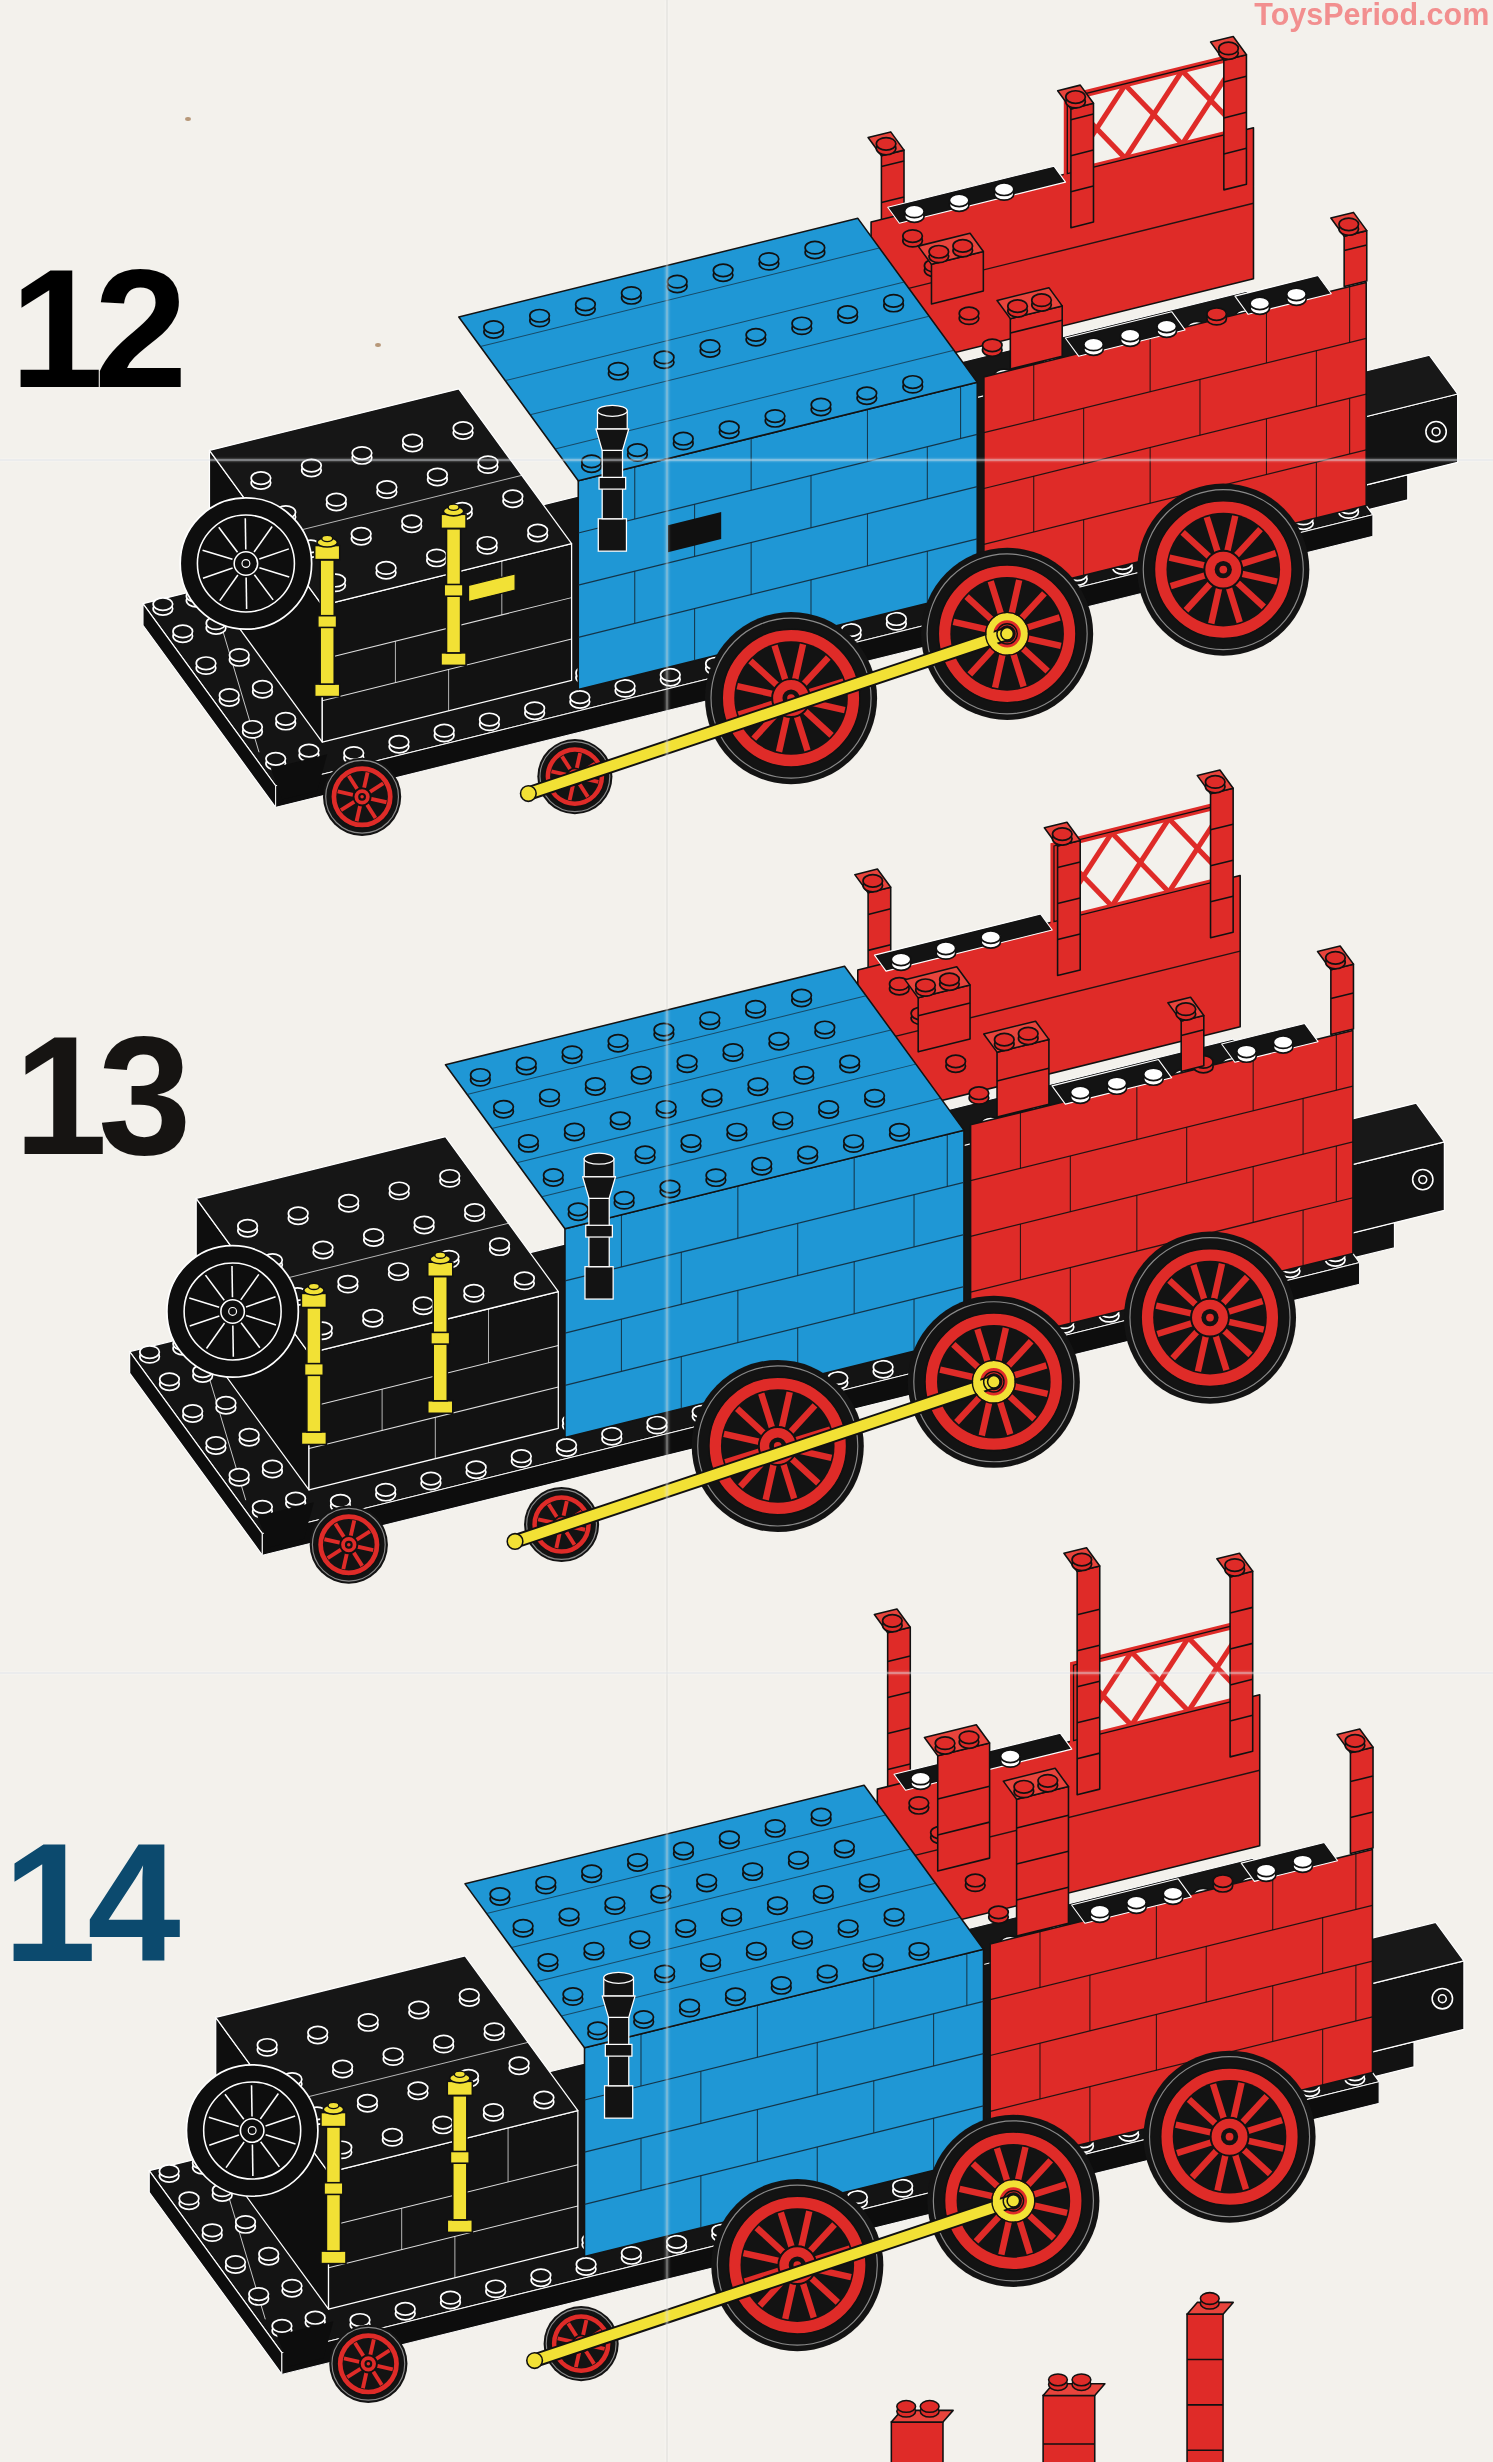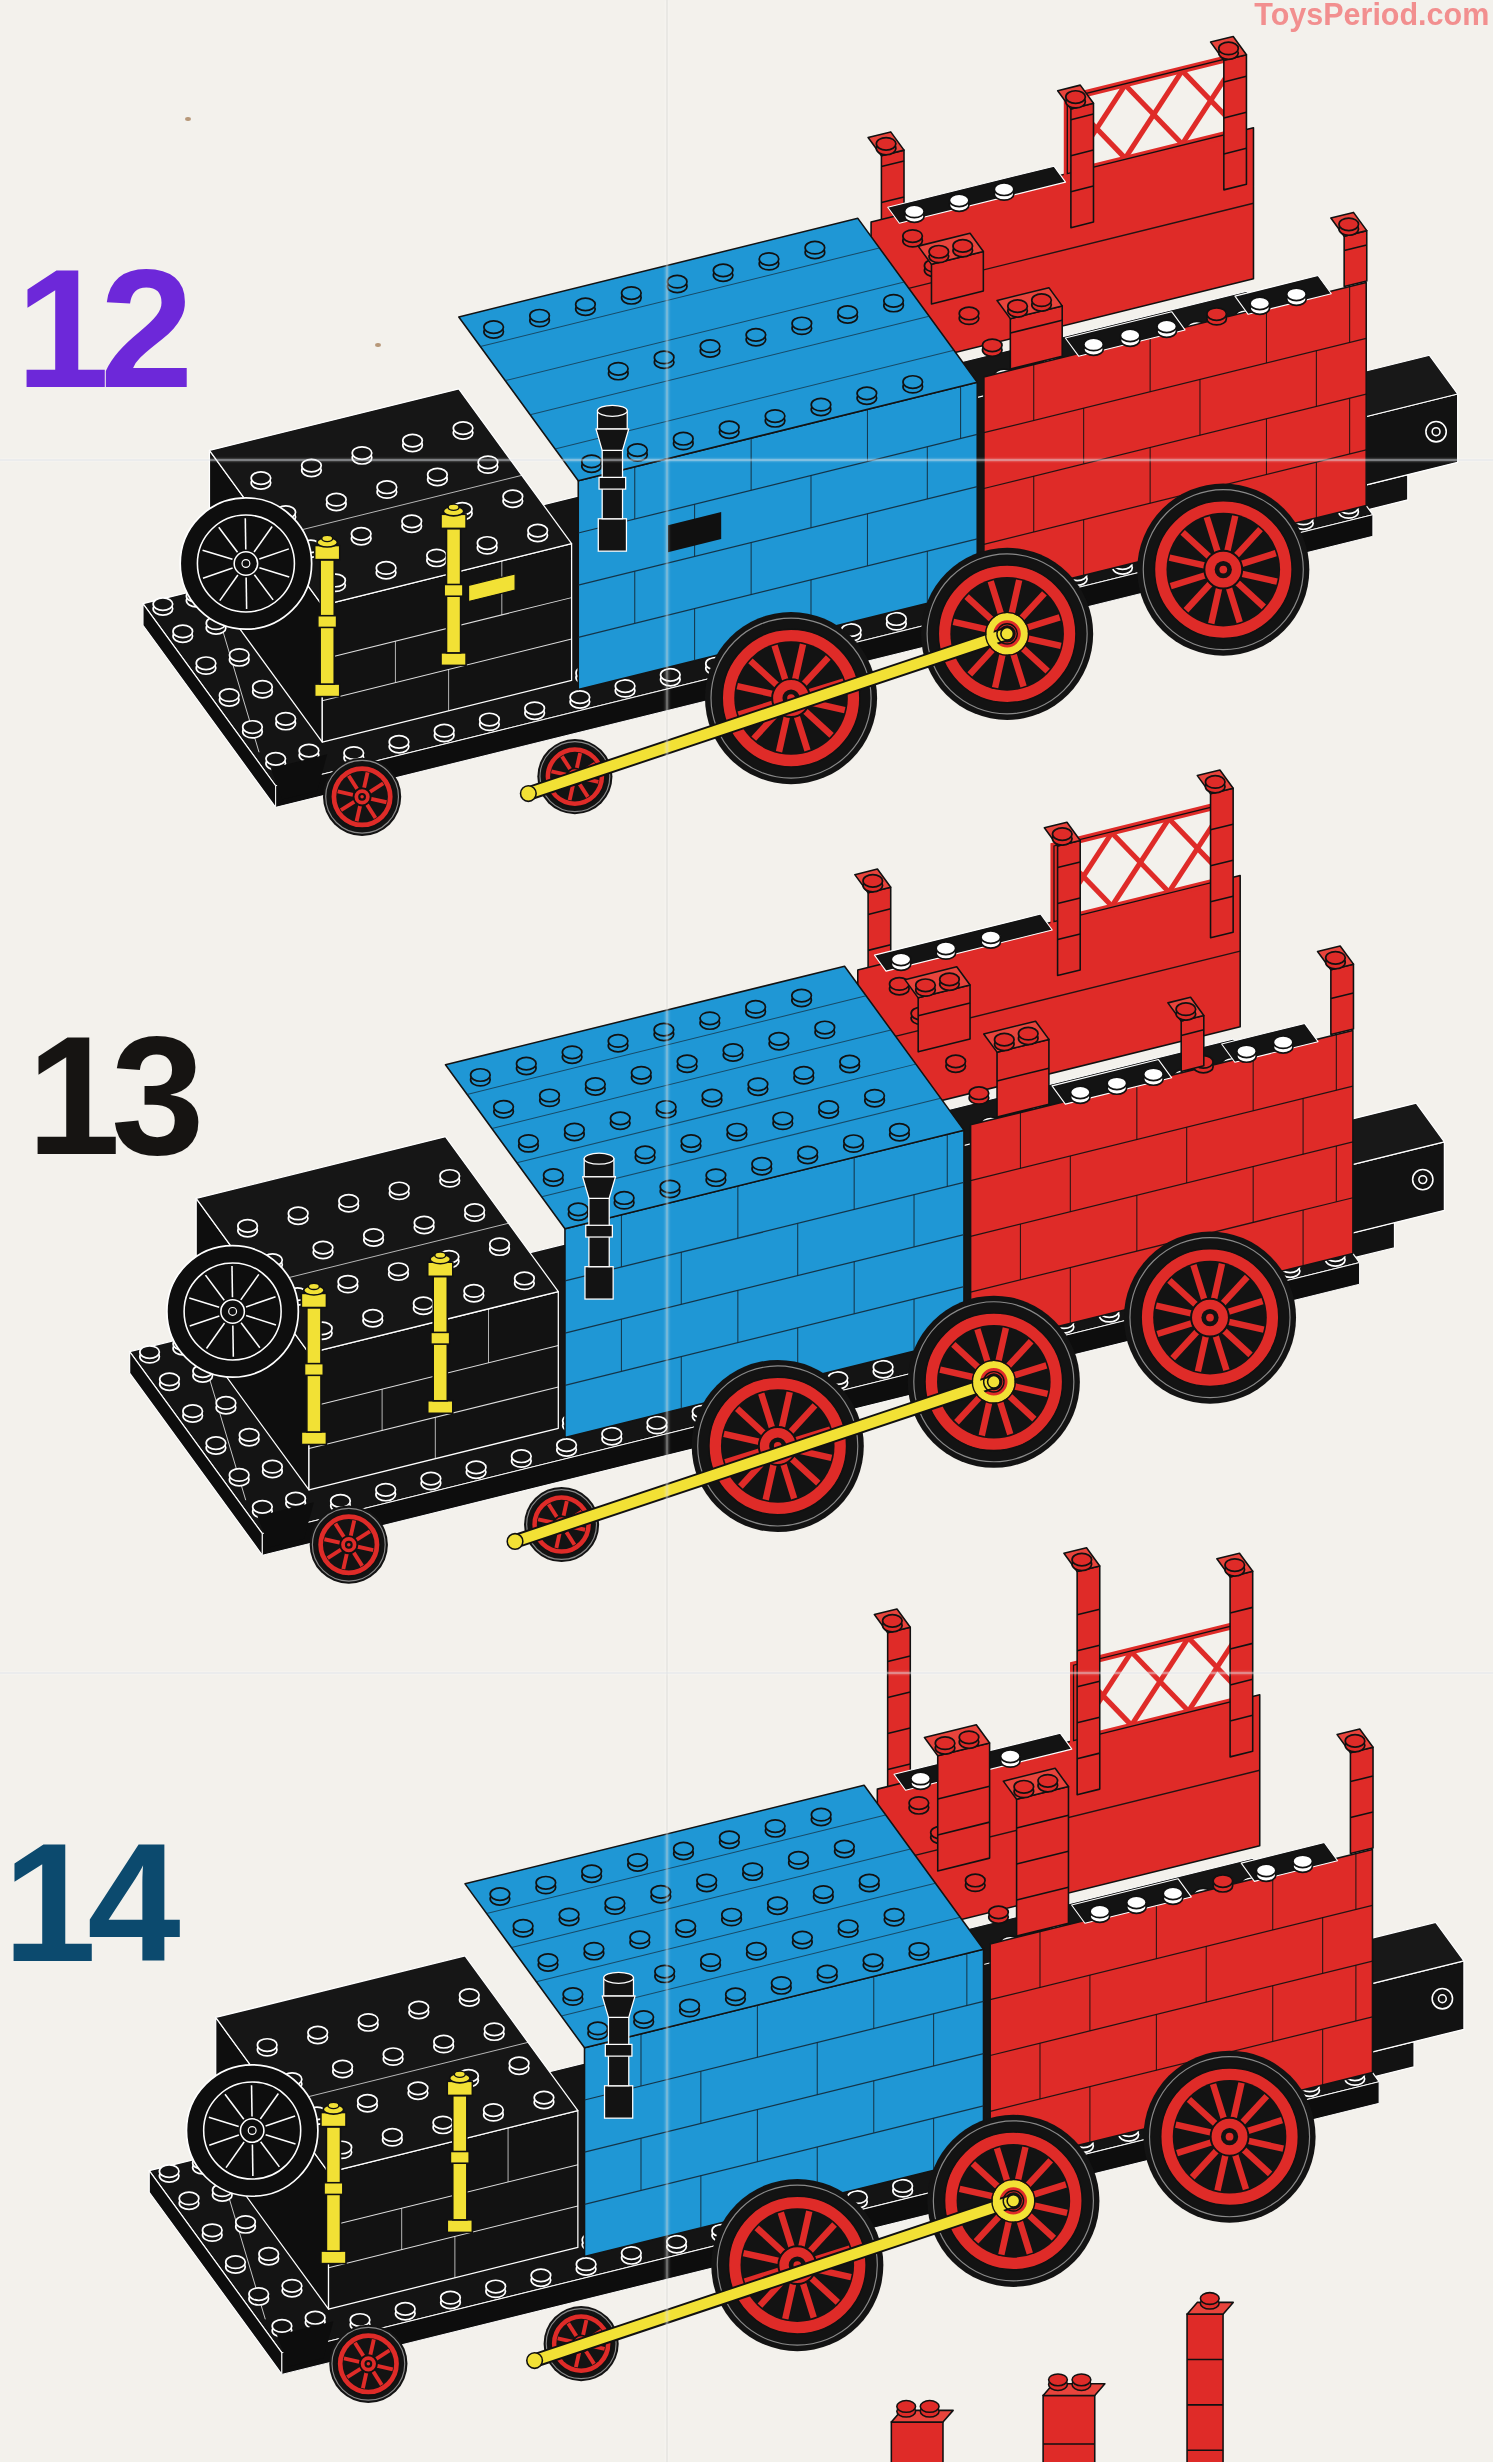--- a/index.html
+++ b/index.html
@@ -1573,22 +1573,22 @@
         <rect x="1517.0" y="2958.0" width="46.0" height="192.0" fill="#df2b28" stroke="#111" stroke-width="2"></rect>
         <polygon points="1517.0,2958.0 1530.0,2943.0 1576.0,2943.0 1563.0,2958.0" fill="#e8443c" stroke="#111" stroke-width="2" stroke-linejoin="round"></polygon>
         <line x1="1517" y1="3016" x2="1563" y2="3016" stroke="#111" stroke-width="2"></line>
         <line x1="1517" y1="3074" x2="1563" y2="3074" stroke="#111" stroke-width="2"></line>
         <line x1="1517" y1="3132" x2="1563" y2="3132" stroke="#111" stroke-width="2"></line>
         <ellipse cx="1546" cy="2944" rx="12" ry="7.5" fill="#df2b28" stroke="#111" stroke-width="2"></ellipse>
         <ellipse cx="1546" cy="2938" rx="12" ry="7.5" fill="#df2b28" stroke="#111" stroke-width="2"></ellipse>
       </g>
     </svg>
 
-  <div class="step-num" id="num-0" style="left: 16px; top: 245px; color: #6d28d9;">12</div>
-  <div class="step-num" id="num-1" style="left: 27px; top: 1012px; color: rgb(22, 20, 18);">13</div>
+  <div class="step-num" id="num-0" style="left: 10px; top: 245px; color: #000000;">12</div>
+  <div class="step-num" id="num-1" style="left: 14px; top: 1012px; color: rgb(22, 20, 18);">13</div>
   <div class="step-num" id="num-2" style="left: 3.1px; top: 1819px; color: #0c4a6e;">14</div>
 
   <div class="crease crease-v" id="crease-v" style="left: 666px;"></div>
   <div class="crease crease-h" id="crease-h0" style="top: 459px;"></div>
   <div class="crease crease-h" id="crease-h1" style="top: 1672px;"></div>
 
   <div class="speck" id="speck-0" style="left: 375px; top: 343px;"></div>
   <div class="speck" id="speck-1" style="left: 185px; top: 117px;"></div>
 
   <div class="watermark" style="color: rgb(242, 143, 143);">ToysPeriod.com</div>

